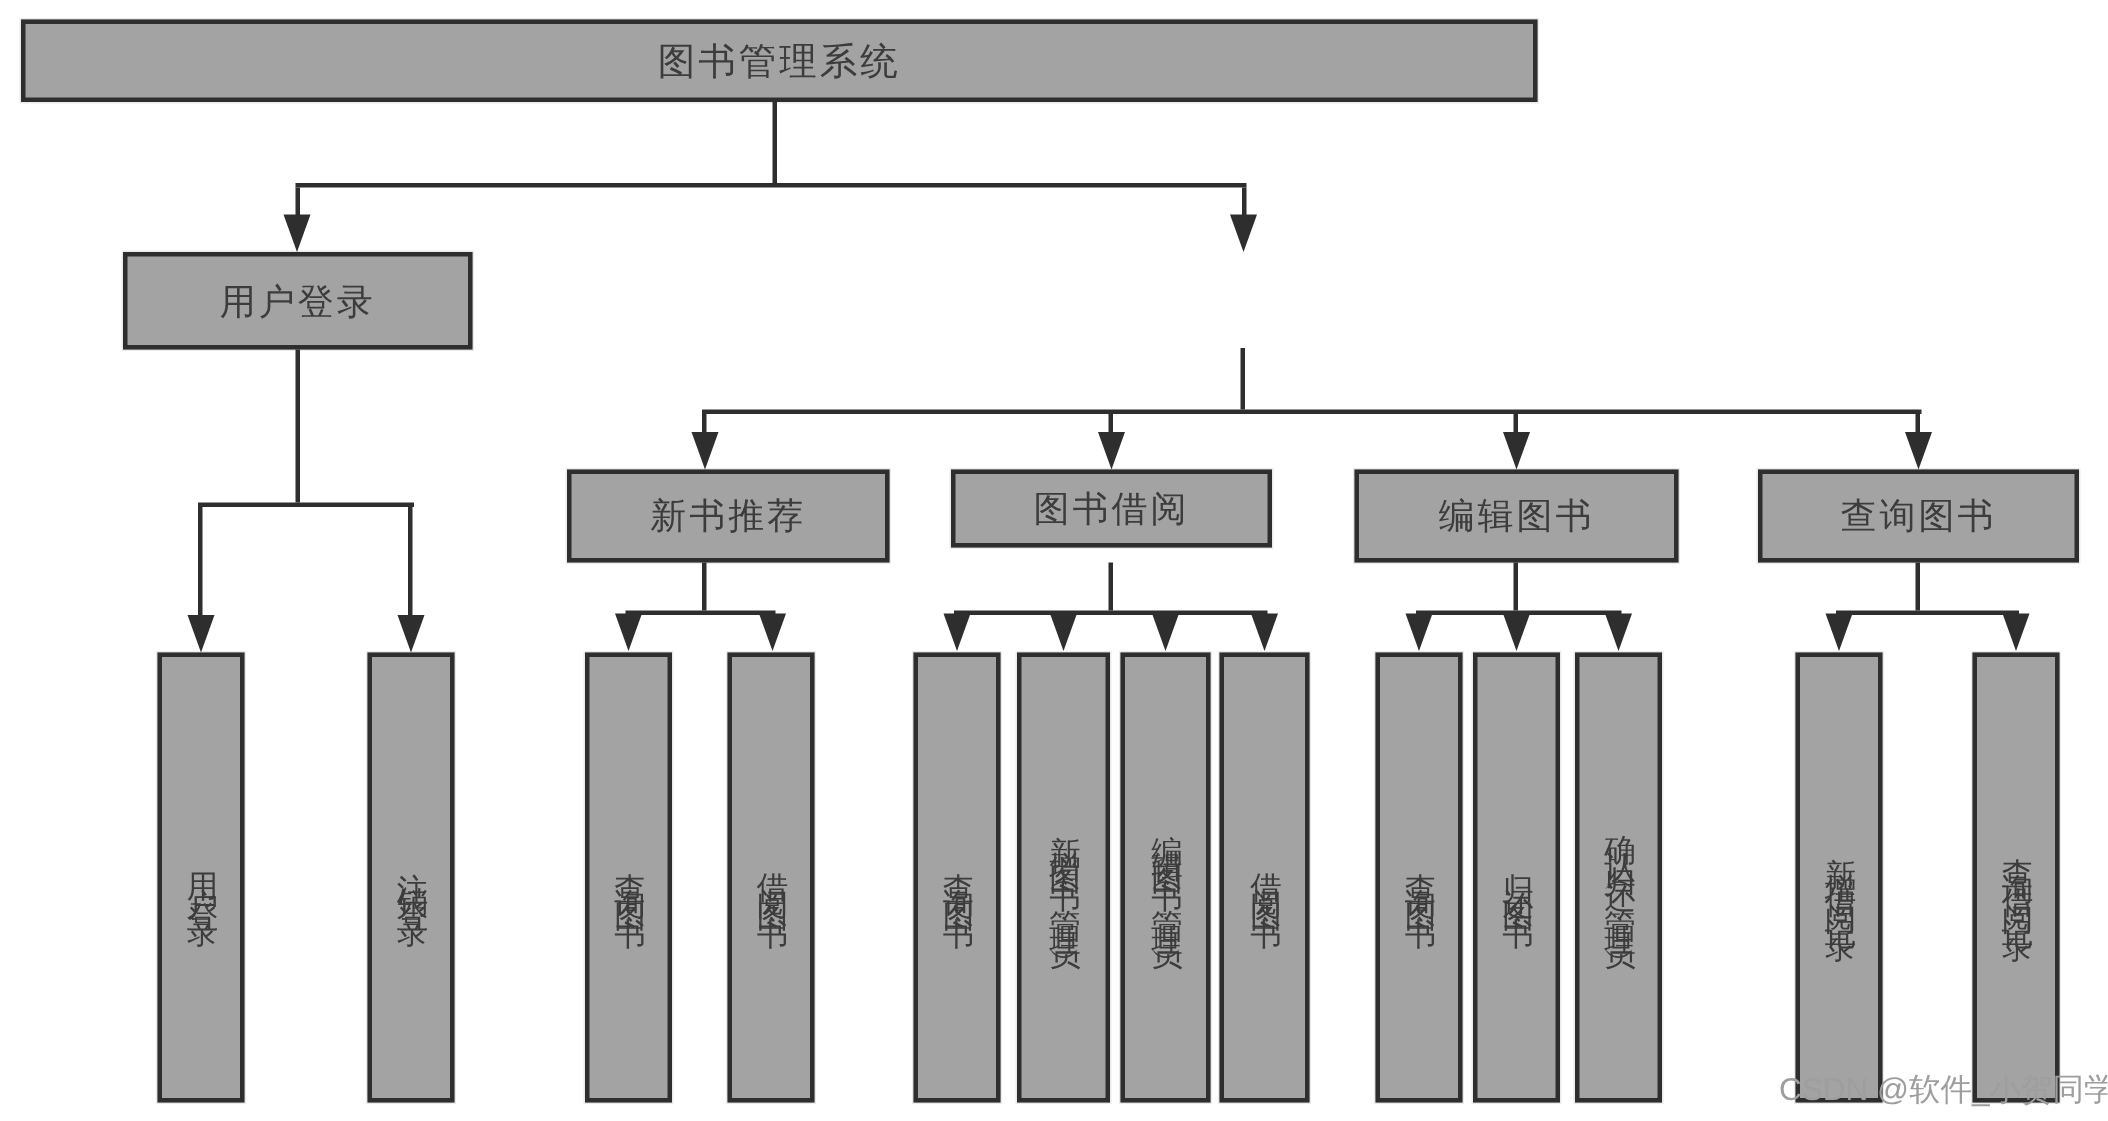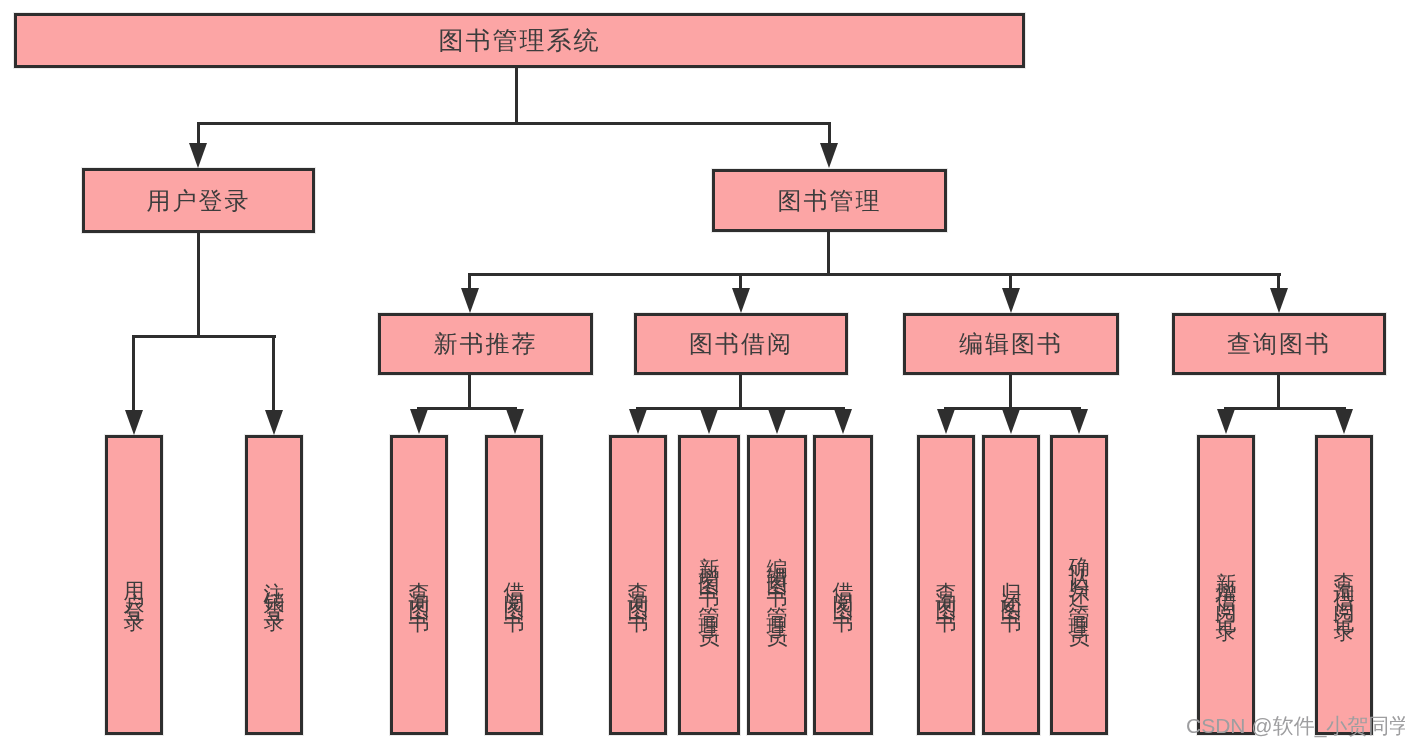--- a/index.html
+++ b/index.html
@@ -13,21 +13,21 @@
   .stage {
     position: relative;
     width: 1405px;
     height: 747px;
     background: var(--background);
     overflow: hidden;
   }
   .node {
     position: absolute;
     box-sizing: border-box;
-    background: #fca5a5;
+    background: #a3a3a3;
     border: 3px solid var(--line);
     display: flex;
     align-items: center;
     justify-content: center;
     box-shadow: 0 0 0 1px rgba(90,90,90,0.12);
   }
   .node .lbl {
     color: var(--text);
     white-space: nowrap;
   }
@@ -70,28 +70,25 @@
 
 <div class="stage">
 
   <div class="node hnode rootnode" style="left:14px;top:13px;width:1011px;height:55px">
     <span class="lbl">图书管理系统</span>
   </div>
 
   <div class="node hnode" style="left:82px;top:168px;width:233px;height:65px">
     <span class="lbl">用户登录</span>
   </div>
-  <div class="node hnode" style="left:712px;top:169px;width:235px;height:63px">
-    <span class="lbl">图书管理</span>
-  </div>
 
   <div class="node hnode" style="left:378px;top:313px;width:215px;height:62px">
     <span class="lbl">新书推荐</span>
   </div>
-  <div class="node hnode" style="left:634px;top:313px;width:214px;height:62px">
+  <div class="node hnode" style="left:634px;top:313px;width:214px;height:52px">
     <span class="lbl">图书借阅</span>
   </div>
   <div class="node hnode" style="left:903px;top:313px;width:216px;height:62px">
     <span class="lbl">编辑图书</span>
   </div>
   <div class="node hnode" style="left:1172px;top:313px;width:214px;height:62px">
     <span class="lbl">查询图书</span>
   </div>
 
   <div class="node vnode" style="left:105px;top:435px;width:58px;height:300px">

